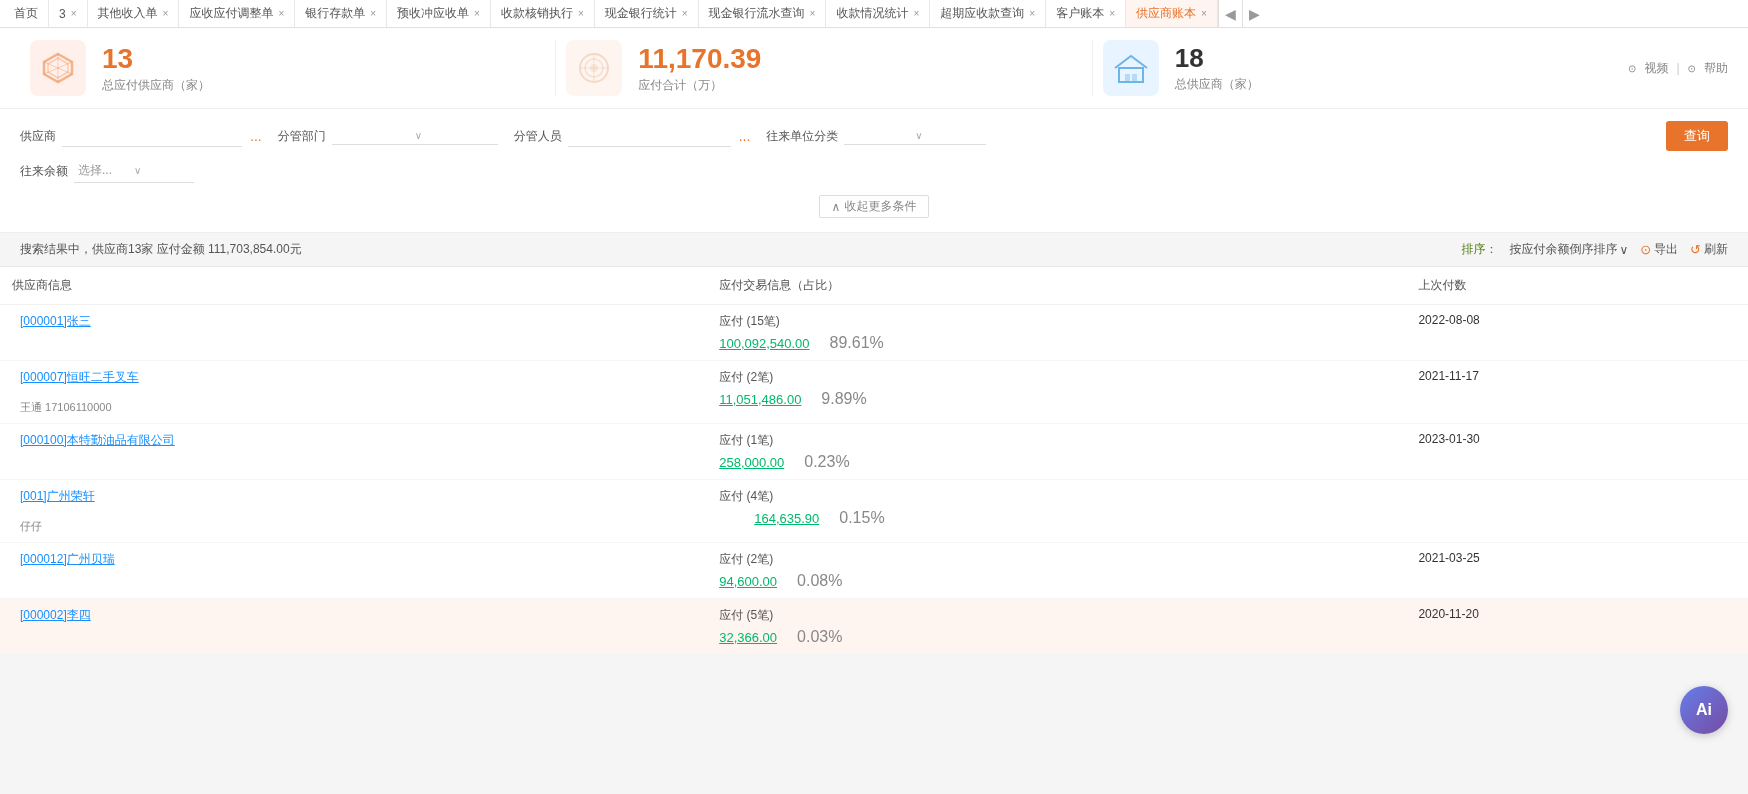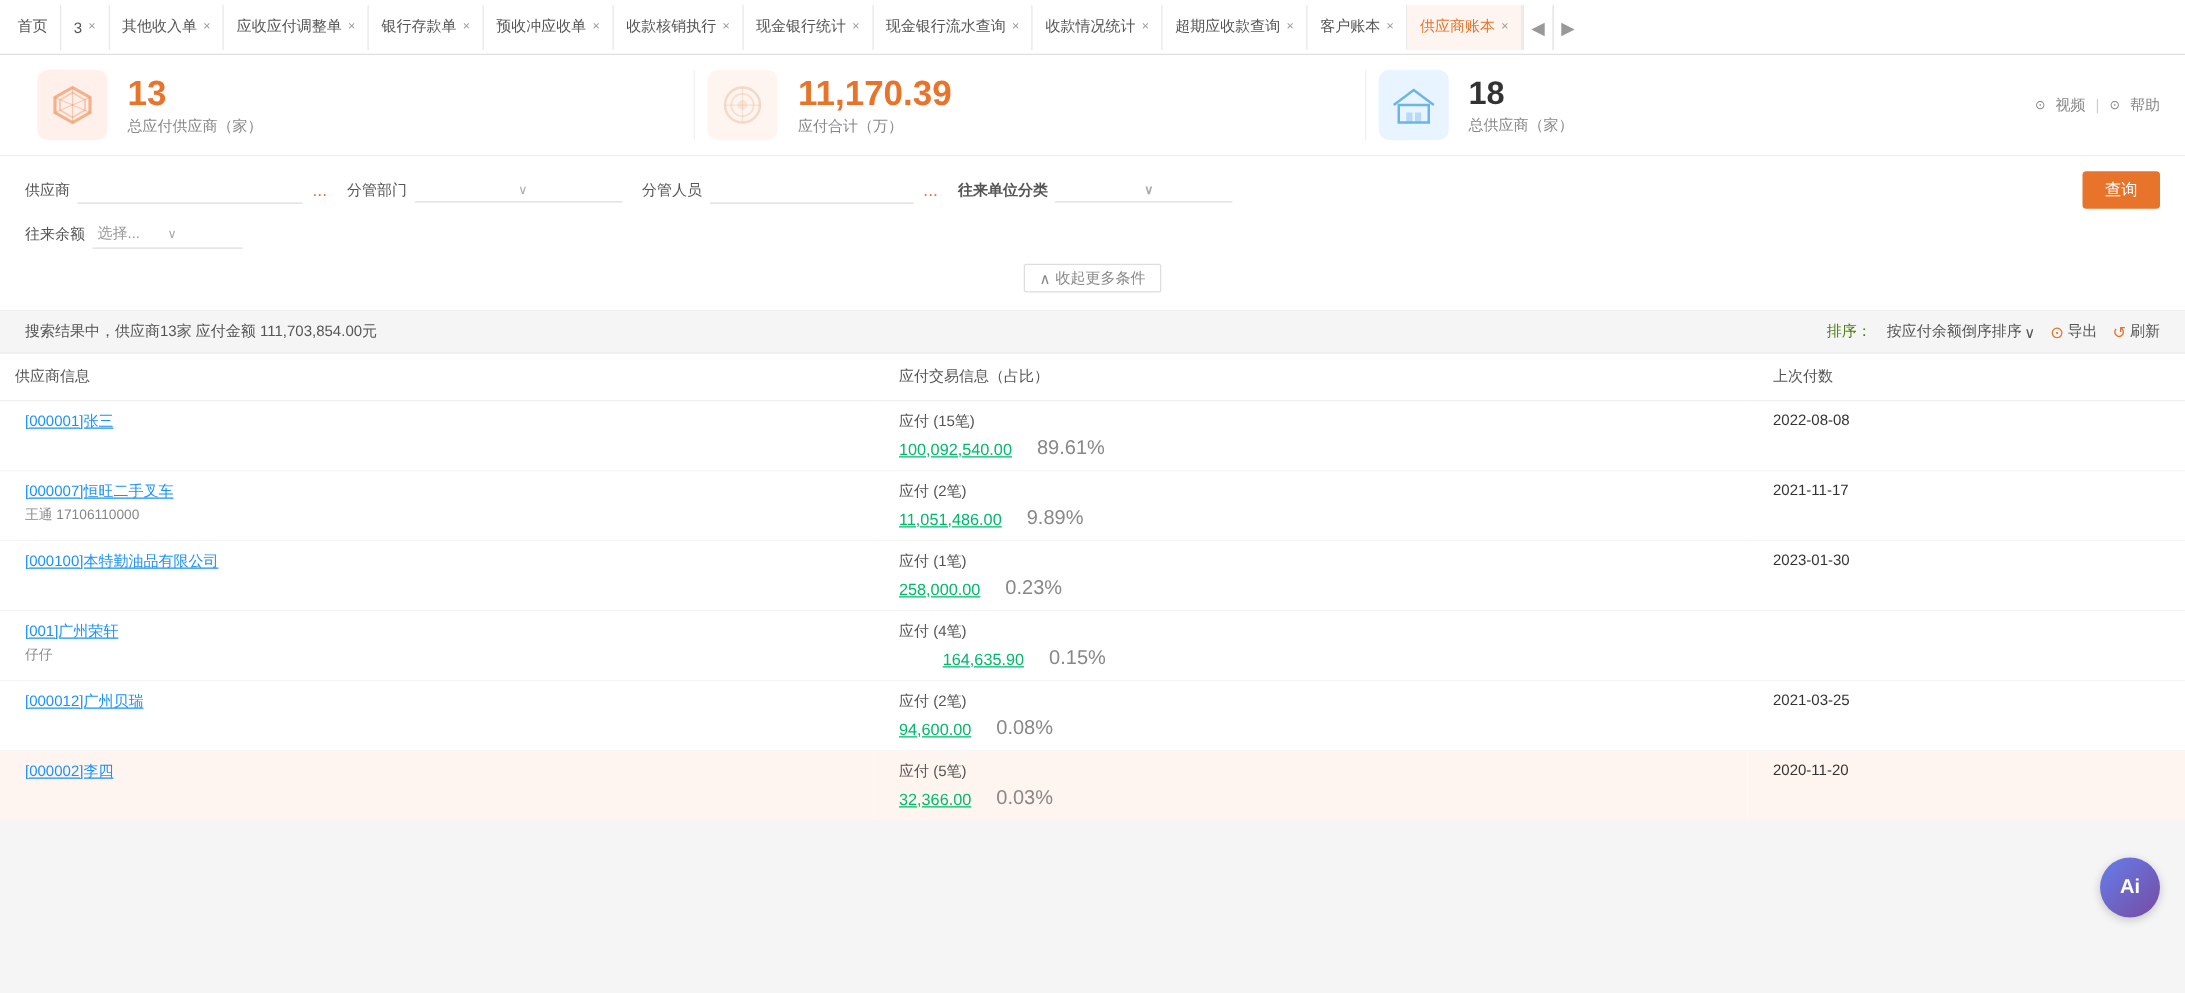--- a/index.html
+++ b/index.html
@@ -4,21 +4,21 @@
   <style>
     * { box-sizing: border-box; margin: 0; padding: 0; }
     body { font-family: 'Microsoft YaHei', Arial, sans-serif; font-size: 12px; background: #f5f5f5; color: #333; }
 
     
     .top-nav {
       display: flex;
       align-items: center;
       background: #fff;
       border-bottom: 1px solid #e0e0e0;
-      height: 44px;
+      height: 28px;
       padding: 0 4px;
       overflow: hidden;
     }
     .nav-tab {
       display: flex;
       align-items: center;
       padding: 0 10px;
       height: 36px;
       white-space: nowrap;
       cursor: pointer;
@@ -235,21 +235,21 @@
     .row-divider td { border-bottom: 1px solid #f5f5f5; }
     .supplier-link {
       color: #1890ff;
       text-decoration: underline;
       cursor: pointer;
       font-size: 12px;
     }
     .supplier-sub {
       color: #888;
       font-size: 11px;
-      margin-top: 2px;
+      margin-top: 14px;
     }
     .amount-link {
       color: #00b96b;
       text-decoration: underline;
       cursor: pointer;
       font-size: 13px;
       font-weight: 500;
     }
     .payable-info {
       font-size: 12px;
@@ -418,21 +418,21 @@
         <span class="arrow">∨</span>
       </div>
     </div>
 
     <div class="filter-item">
       <span class="filter-label">分管人员</span>
       <input type="text" class="filter-input" style="min-width: 160px;" placeholder="">
       <span class="filter-dots">...</span>
     </div>
 
-    <div class="filter-item" style="min-width:220px;font-weight:bold;">
+    <div class="filter-item" style="min-width:220px;">
       <span class="filter-label">往来单位分类</span>
       <div class="filter-select" style="flex:1; min-width:140px;">
         <span></span>
         <span class="arrow">∨</span>
       </div>
     </div>
 
     <button class="btn-query">查询</button>
   </div>
   <div class="filter-row">

